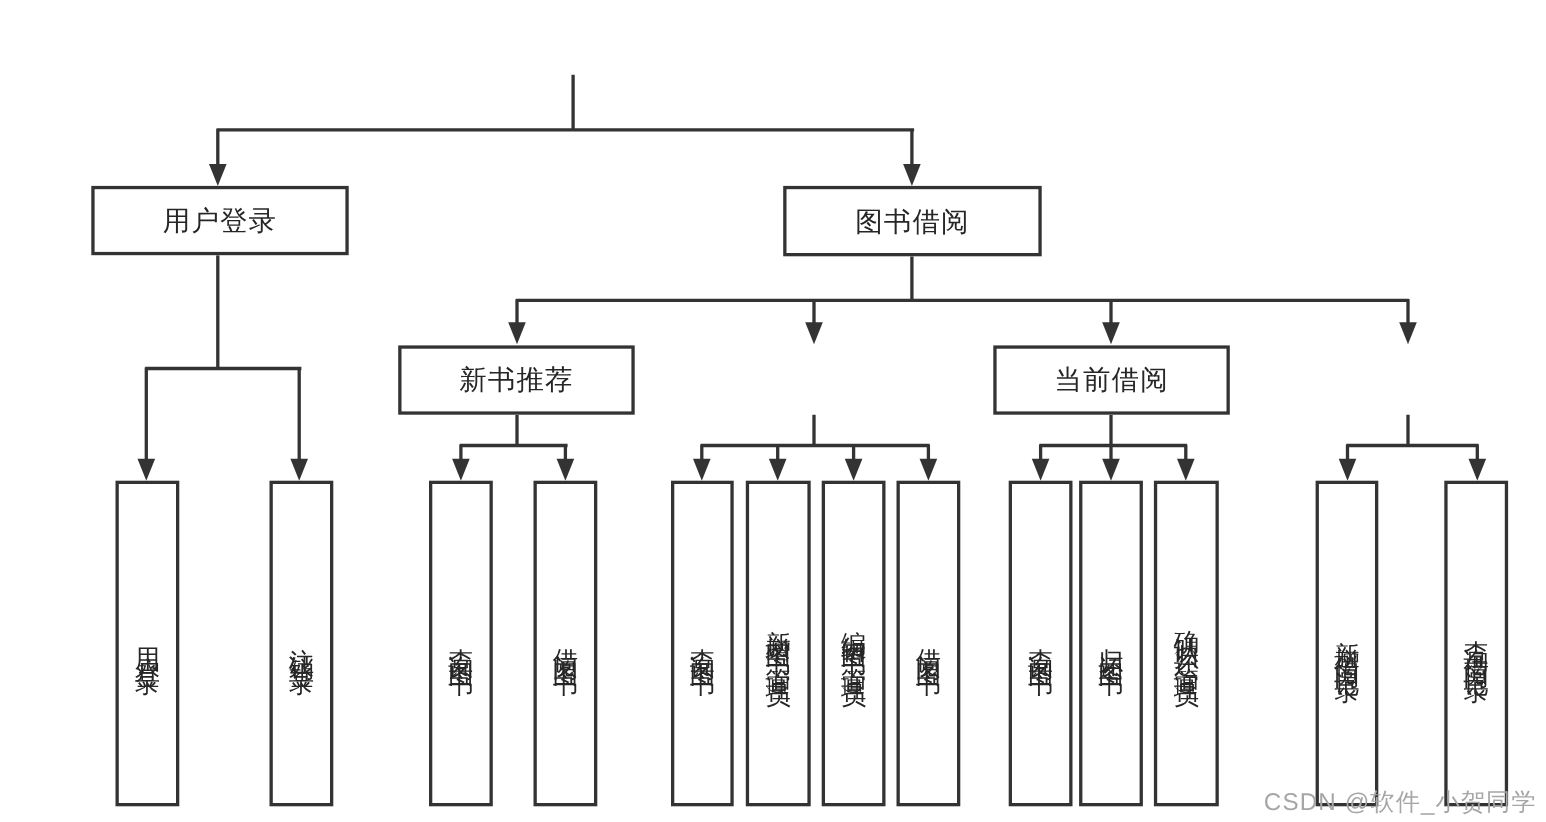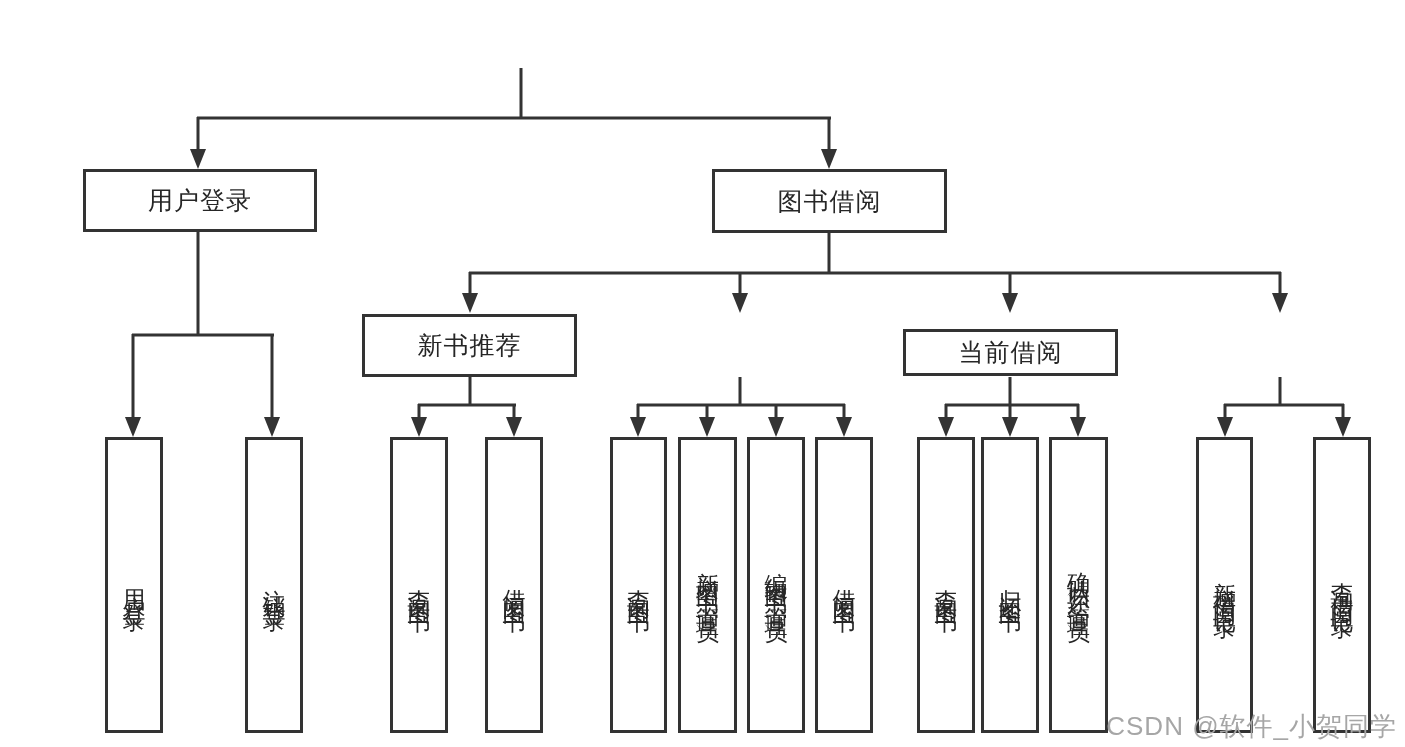--- a/index.html
+++ b/index.html
@@ -52,21 +52,21 @@
     font-size: 23px;
     writing-mode: vertical-rl;
     text-orientation: mixed;
     letter-spacing: 7px;
     line-height: 1;
   }
   .watermark {
     position: absolute;
     right: 8px;
     bottom: 3px;
-    font-size: 26px;
+    font-size: 22px;
     color: var(--watermark-text);
     letter-spacing: 1px;
     white-space: nowrap;
   }
 </style>
 </head>
 <body>
 
 <div class="canvas">
 
@@ -104,21 +104,21 @@
     <path d="M1280,377 V405 M1224,405 H1344 M1225,404 V420 M1343,404 V420"></path>
     <polygon points="1217,417 1233,417 1225,437"></polygon>
     <polygon points="1335,417 1351,417 1343,437"></polygon>
   </svg>
 
 
   <div class="node h-node" style="left:83px; top:169px; width:234px; height:63px;">用户登录</div>
   <div class="node h-node" style="left:712px; top:169px; width:235px; height:64px;">图书借阅</div>
 
   <div class="node h-node" style="left:362px; top:314px; width:215px; height:63px;">新书推荐</div>
-  <div class="node h-node" style="left:903px; top:314px; width:215px; height:47px;margin-top:15px;">当前借阅</div>
+  <div class="node h-node" style="left:903px; top:314px; width:215px; height:63px;">当前借阅</div>
 
   <div class="node v-node" style="left:105px; top:437px; width:58px; height:296px;">用户登录</div>
   <div class="node v-node" style="left:245px; top:437px; width:58px; height:296px;">注销登录</div>
 
   <div class="node v-node" style="left:390px; top:437px; width:58px; height:296px;">查询图书</div>
   <div class="node v-node" style="left:485px; top:437px; width:58px; height:296px;">借阅图书</div>
 
   <div class="node v-node" style="left:610px; top:437px; width:57px; height:296px;">查询图书</div>
   <div class="node v-node" style="left:678px; top:437px; width:59px; height:296px;">新增图书（管理员）</div>
   <div class="node v-node" style="left:747px; top:437px; width:58px; height:296px;">编辑图书（管理员）</div>

